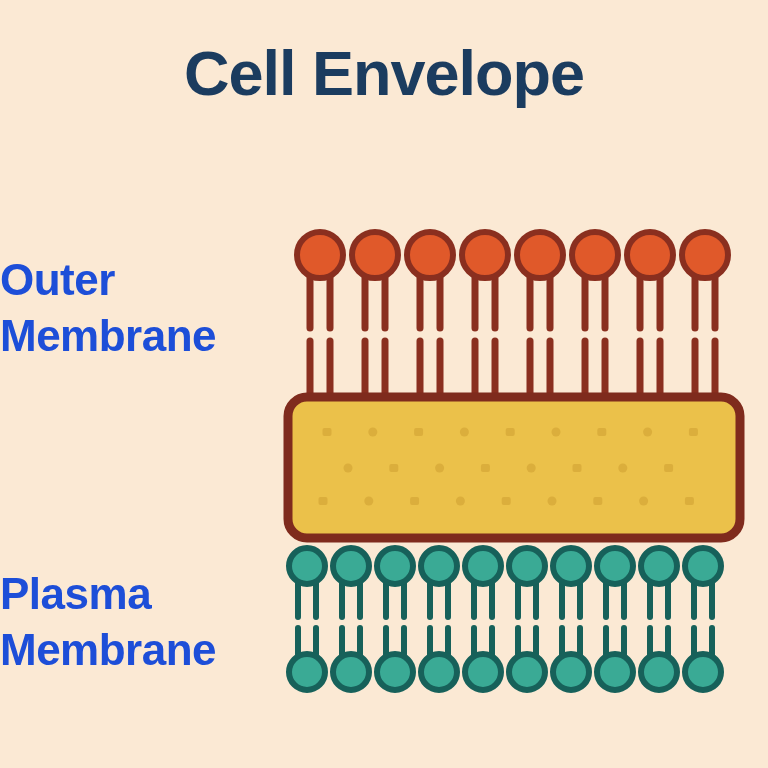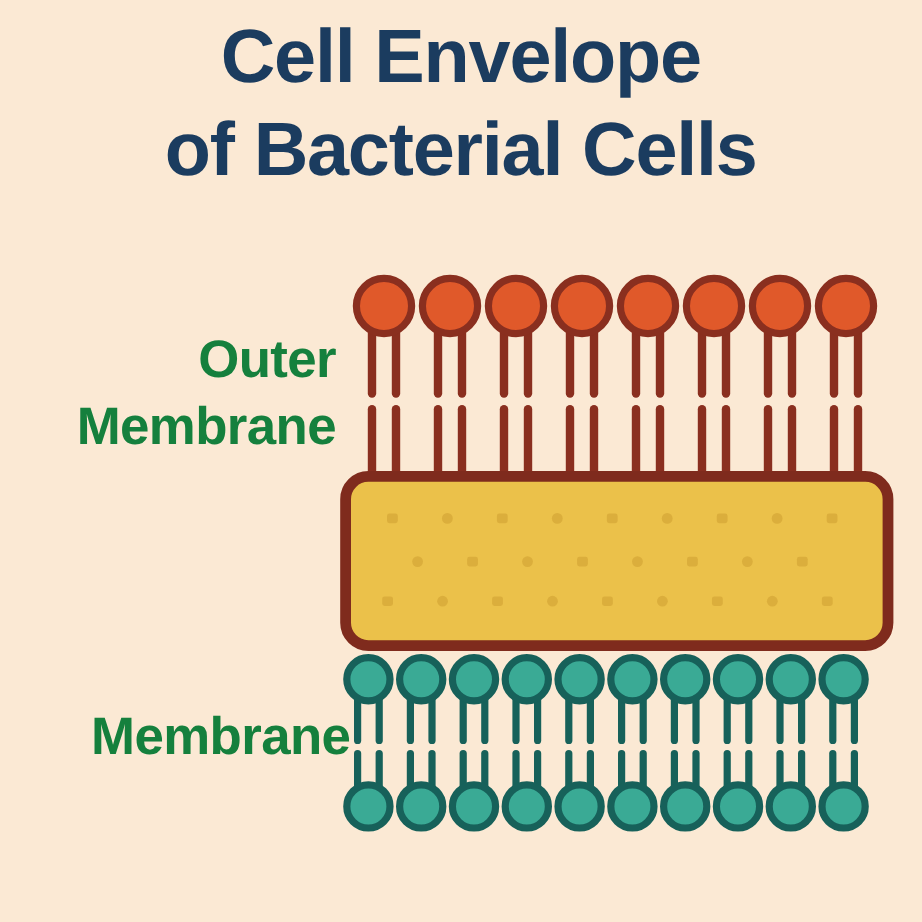--- a/index.html
+++ b/index.html
@@ -6,60 +6,59 @@
   body {
     width: 768px; height: 768px;
     position: relative;
     overflow: hidden;
     font-family: "Liberation Sans", sans-serif;
     background: #FBE9D4;
   }
   .canvas { position: absolute; inset: 0; }
   .title {
     position: absolute;
-    top: 8px; left: 0; width: 768px;
+    top: 34px; left: 0; width: 768px;
     text-align: center;
     font-size: 63px;
     font-weight: 700;
     letter-spacing: -1px;
     line-height: 78px;
     color: #1B3C5F;
   }
   .side-label {
     position: absolute;
-    text-align: right;
+    text-align: left;
     font-size: 44px;
     font-weight: 700;
     line-height: 56px;
-    color: #15803d;
+    color: #1d4ed8;
     letter-spacing: -0.5px;
-    margin-top: 20px;
   }
   .label-outer   { top: 252px; left: 0; width: 280px; }
   .label-wall    { top: 444px; left: 0; width: 300px; }
   .label-plasma  { top: 566px; left: 0; width: 292px; }
   #diagram { position: absolute; top: 0; left: 0; }
 </style>
 </head>
 <body>
 
 <div class="canvas">
 
   <div class="title">
     <div>Cell Envelope</div>
-    <div>of Bacterial Cells</div>
   </div>
 
   <div class="side-label label-outer">
     <div>Outer</div>
     <div>Membrane</div>
   </div>
 
 
   <div class="side-label label-plasma">
+    <div>Plasma</div>
     <div>Membrane</div>
   </div>
 
   <svg id="diagram" width="768" height="768" viewBox="0 0 768 768">
       <g>
         <g>
           <line x1="310" y1="268" x2="310" y2="328" stroke="#8A2F1F" stroke-width="7" stroke-linecap="round"></line>
           <line x1="310" y1="341" x2="310" y2="399" stroke="#8A2F1F" stroke-width="7" stroke-linecap="round"></line>
           <line x1="330" y1="268" x2="330" y2="328" stroke="#8A2F1F" stroke-width="7" stroke-linecap="round"></line>
           <line x1="330" y1="341" x2="330" y2="399" stroke="#8A2F1F" stroke-width="7" stroke-linecap="round"></line>

